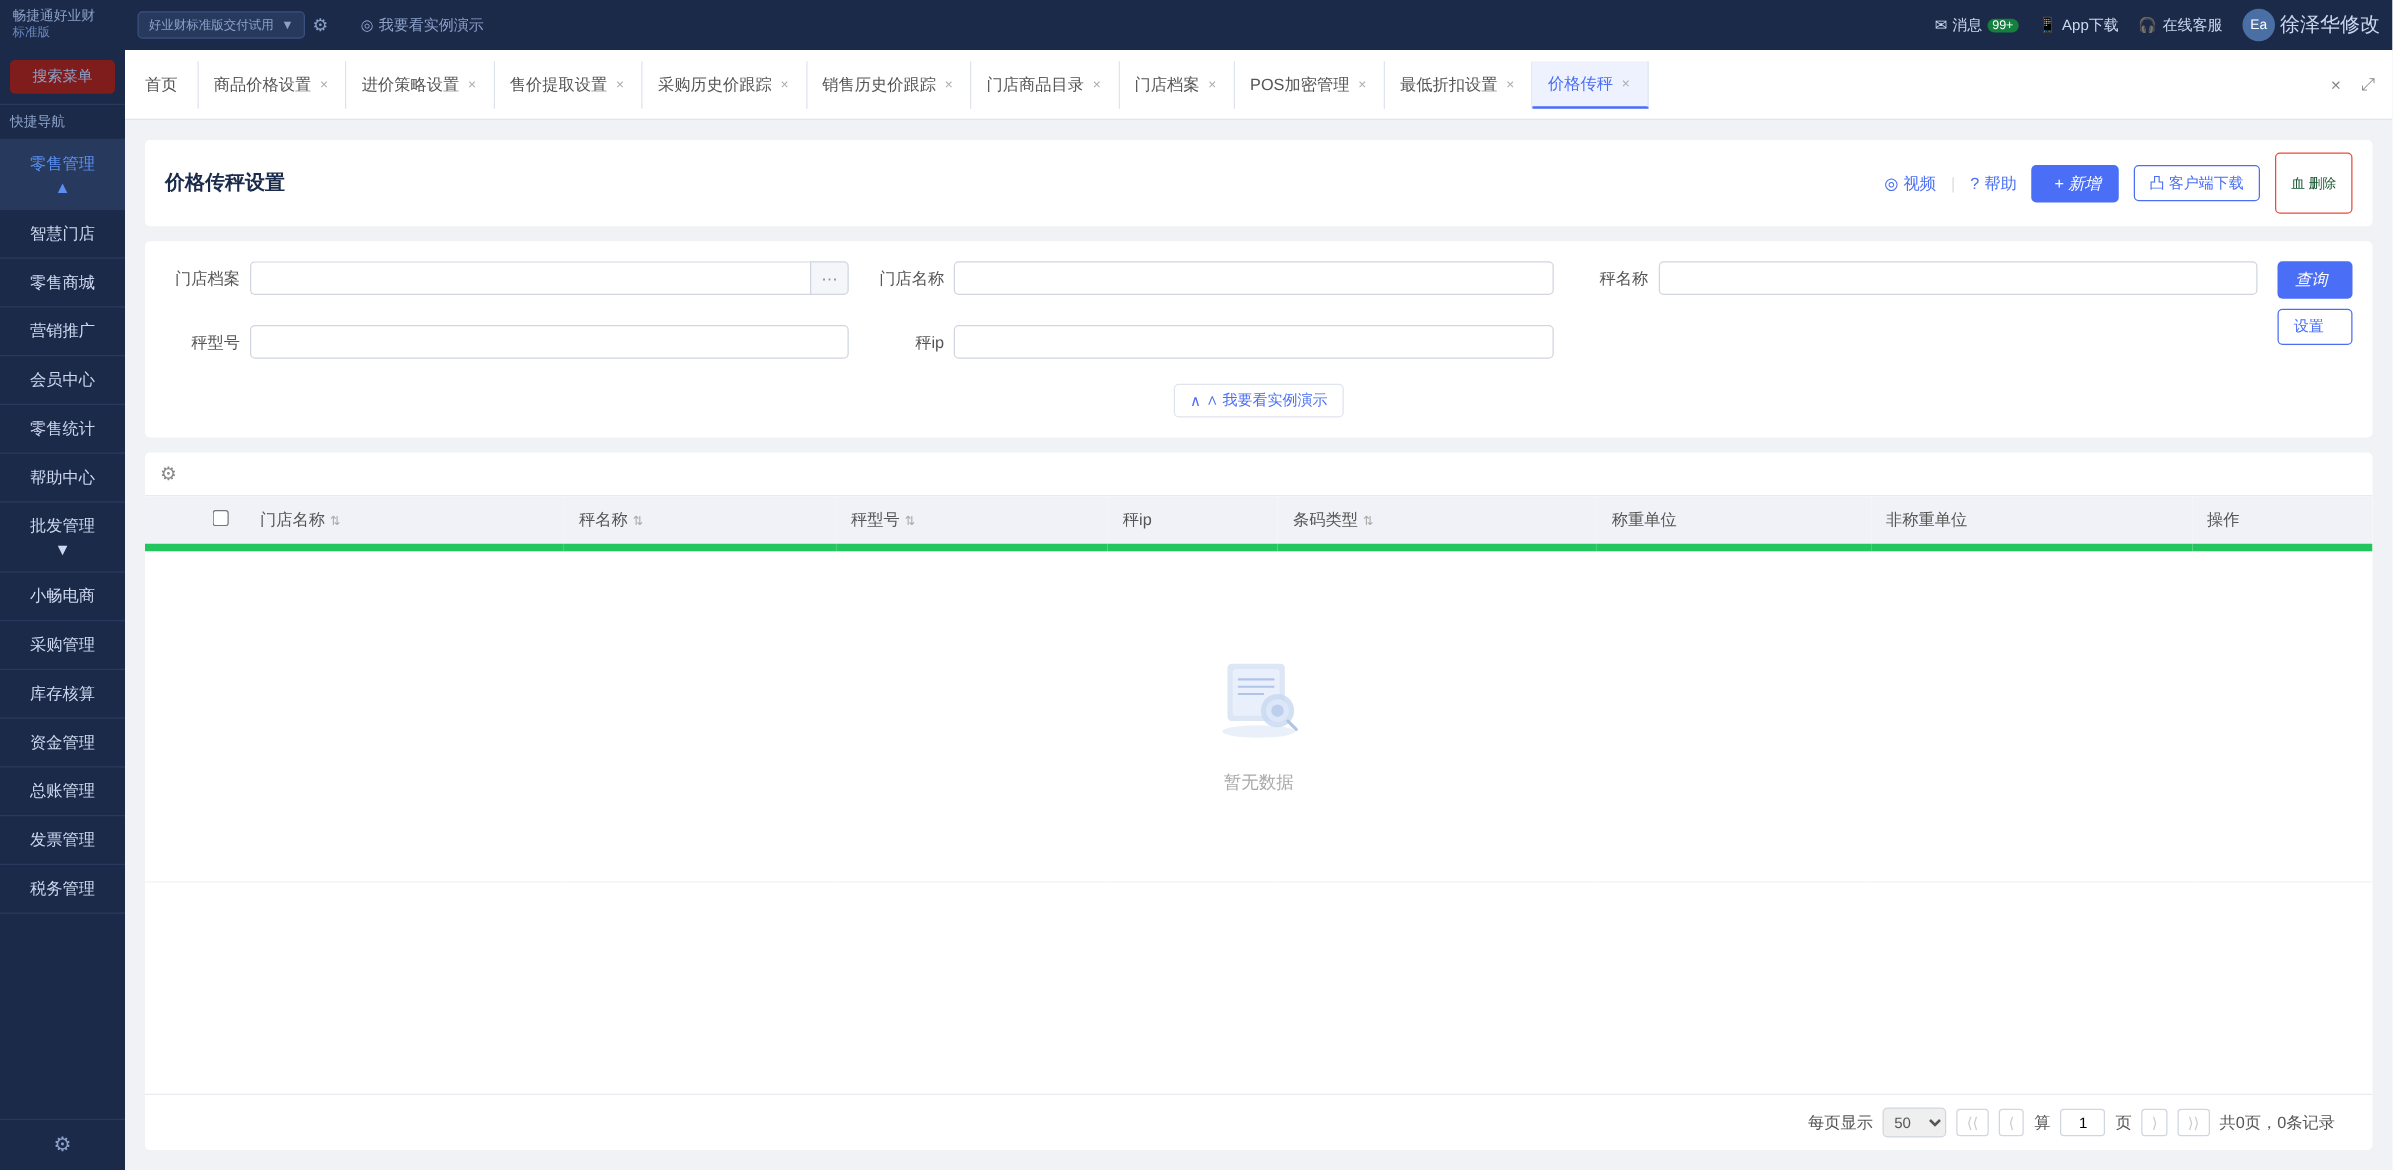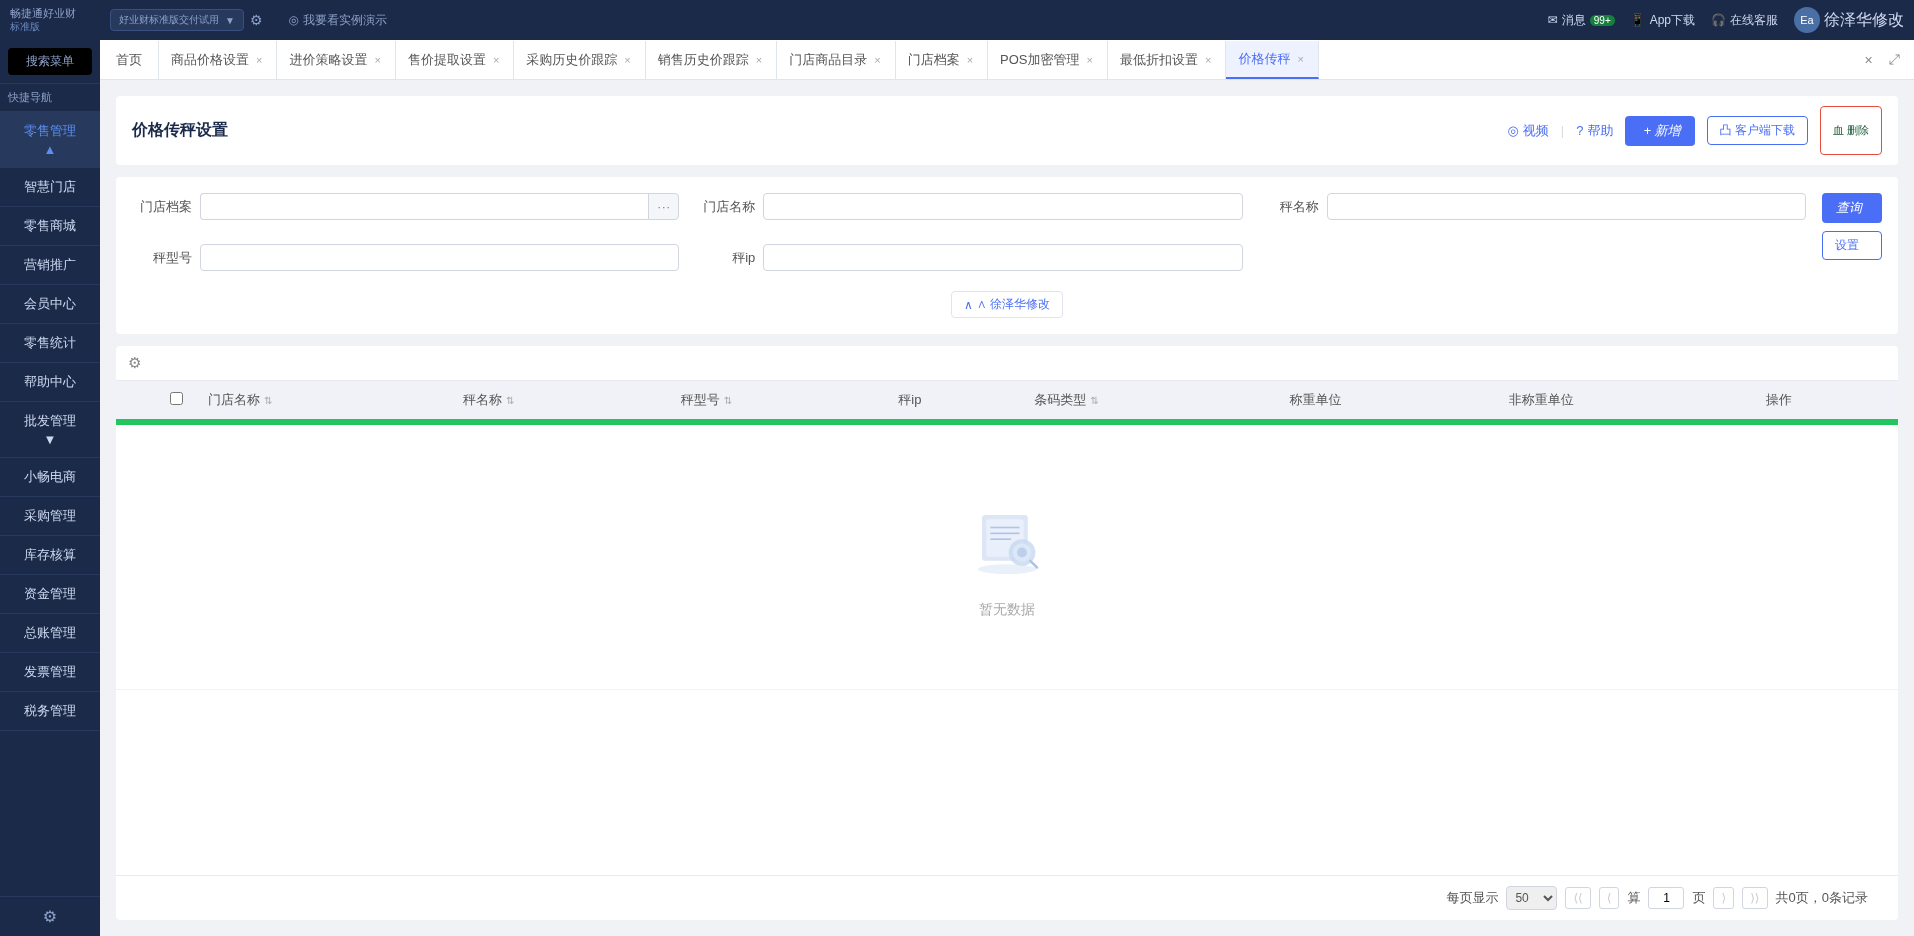--- a/index.html
+++ b/index.html
@@ -97,21 +97,21 @@
       flex-direction: column;
       flex-shrink: 0;
       overflow-y: auto;
     }
     .sidebar-search {
       padding: 8px;
       border-bottom: 1px solid #273a5e;
     }
     .sidebar-search-btn {
       width: 100%;
-      background: #000000;
+      background: #7f1d1d;
       border: none;
       color: #8ca0c8;
       padding: 5px;
       border-radius: 4px;
       cursor: pointer;
       font-size: 12px;
     }
     .sidebar-quick-nav {
       padding: 6px 8px;
       color: #8ca0c8;
@@ -149,21 +149,21 @@
 
     
     .content-area { flex: 1; display: flex; flex-direction: column; overflow: hidden; background: #f0f2f5; }
 
     
     .tab-bar {
       background: #fff;
       border-bottom: 1px solid #e0e4ed;
       display: flex;
       align-items: center;
-      height: 40px;
+      height: 56px;
       padding: 0 0 0 0;
       flex-shrink: 0;
       overflow-x: auto;
     }
     .tab-bar::-webkit-scrollbar { height: 3px; }
     .tab-item {
       display: flex;
       align-items: center;
       gap: 5px;
       padding: 0 12px;
@@ -653,21 +653,21 @@
                 <span>查询</span>
               </button>
               <button class="btn-outline" style="min-width:60px;">
                 <span>设置</span>
               </button>
             </div>
           </div>
           <div style="text-align:center; margin-top:8px;">
             <button class="collapse-btn">
               <span>∧</span>
-              <span>∧ 徐泽华修改</span>
+              <span>∧ 我要看实例演示</span>
             </button>
           </div>
         </div>
 
         <div class="table-wrapper">
           <div class="table-toolbar">
             <button style="background:none; border:none; cursor:pointer; color:#888; font-size:15px;">⚙</button>
           </div>
           <div class="table-container">
             <table>

